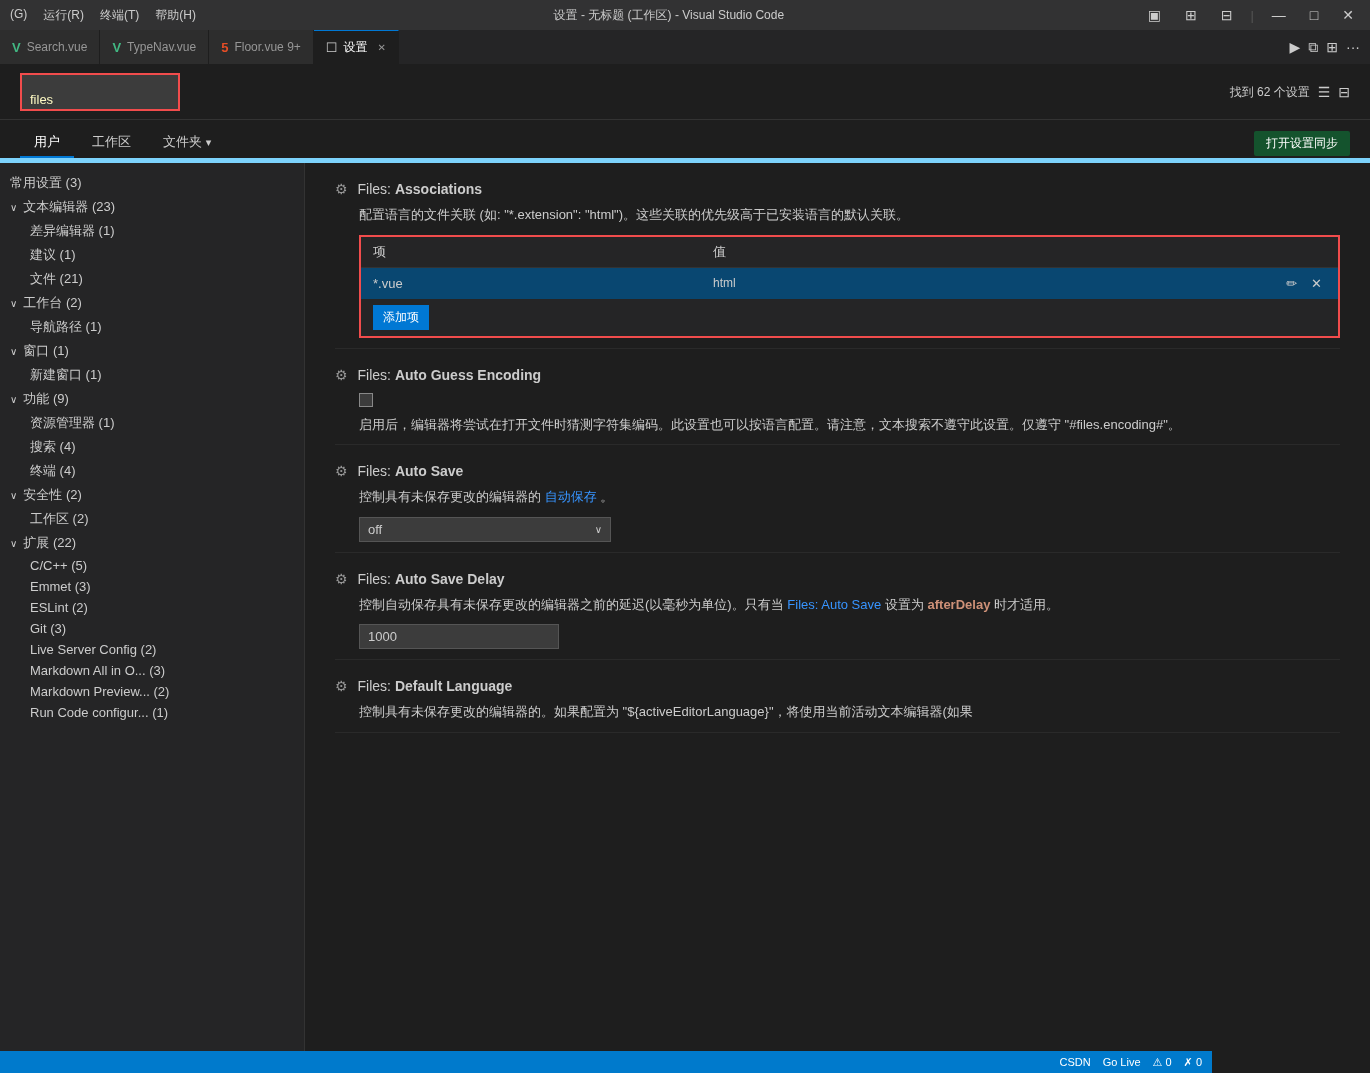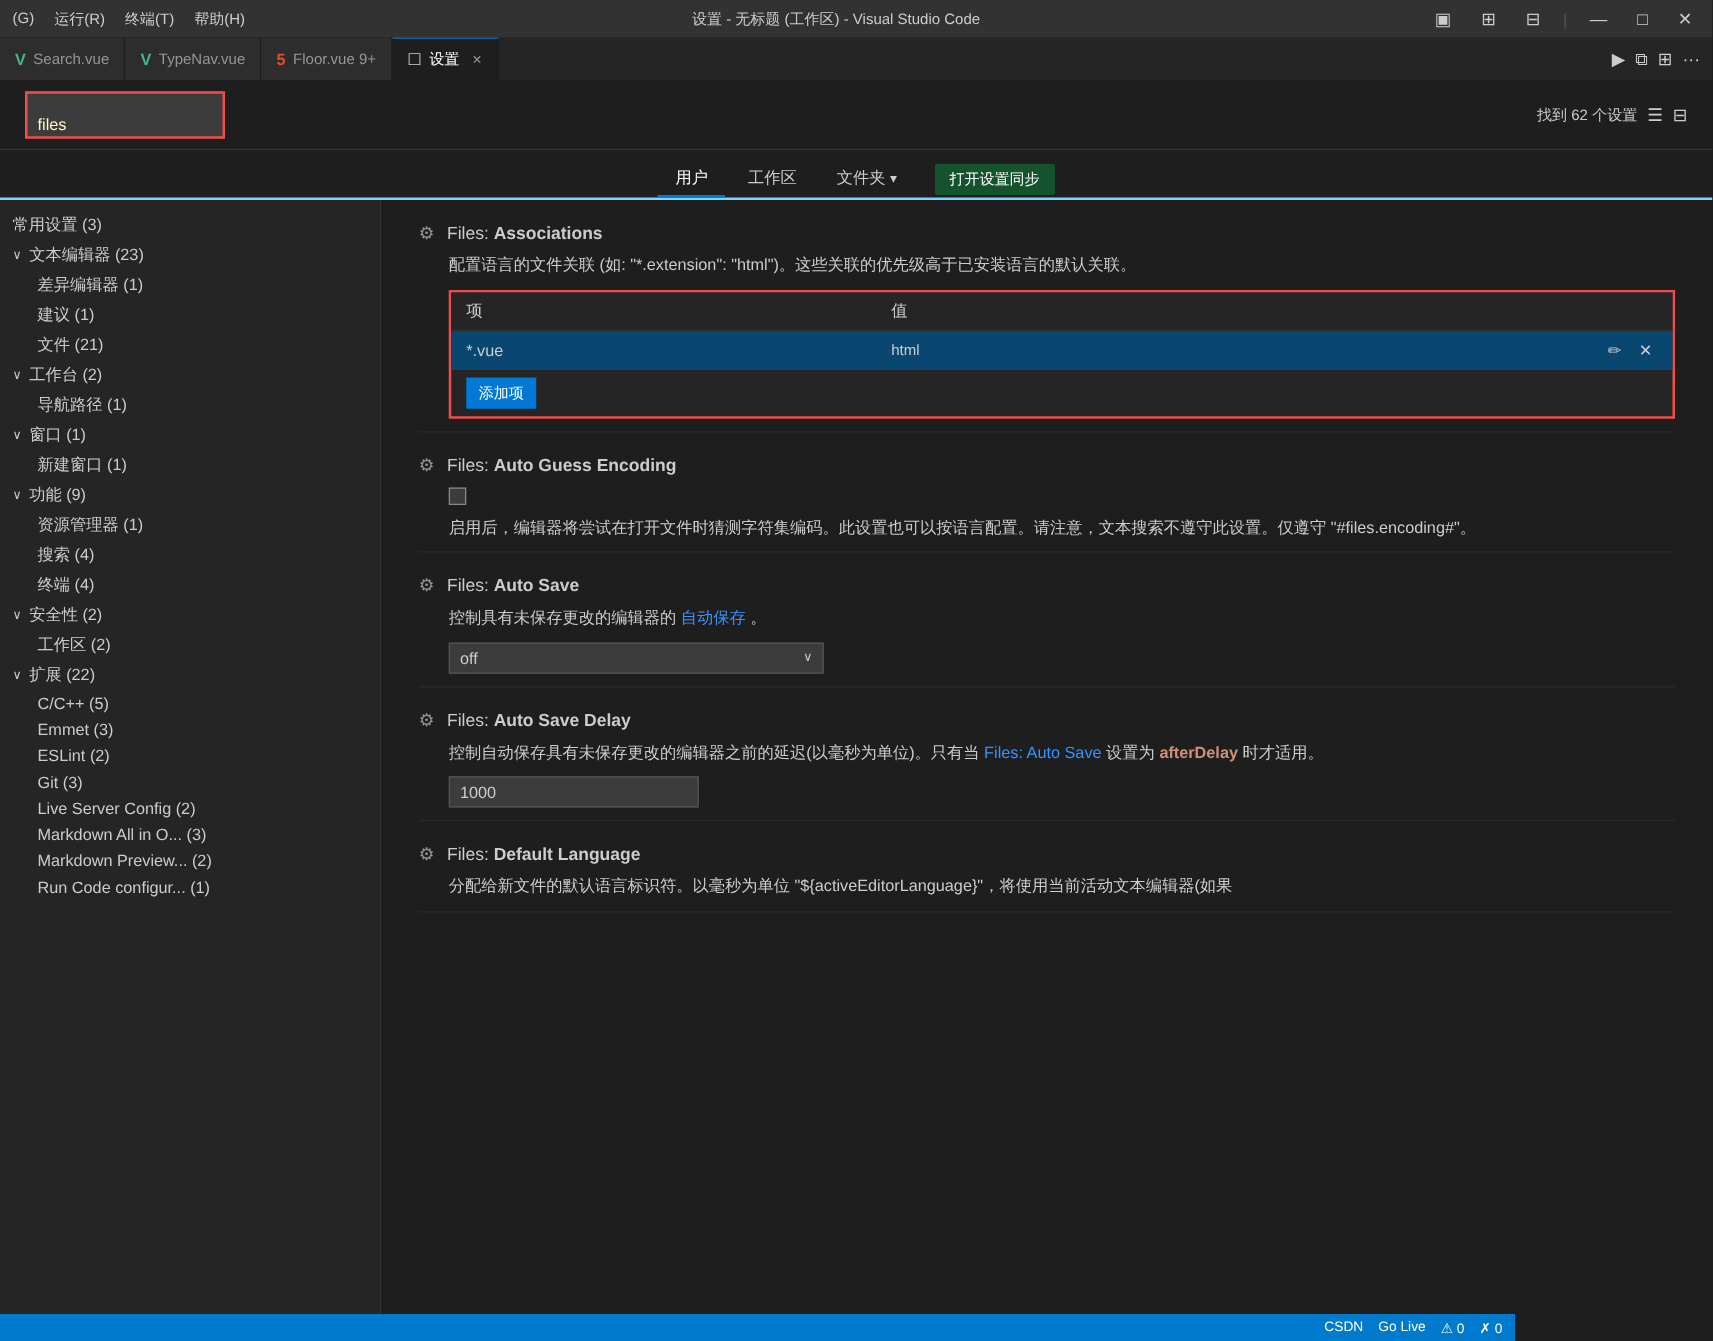--- a/index.html
+++ b/index.html
@@ -86,23 +86,23 @@
       margin-top: 15px;
     }
     .search-result { color: #cccccc; font-size: 12px; display: flex; align-items: center; gap: 8px; }
 
     
     .settings-tabs {
       display: flex;
       align-items: center;
       padding: 8px 20px 0;
       background: #1e1e1e;
-      border-bottom: 2px solid #7dd3fc;
+      border-bottom: 5px solid #7dd3fc;
       gap: 16px;
-      justify-content: center;
+      justify-content: space-between;
     }
     .settings-tab-group { display: flex; gap: 4px; }
     .settings-tab {
       padding: 5px 14px;
       cursor: pointer;
       color: #cccccc;
       font-size: 13px;
       border-bottom: 2px solid transparent;
     }
     .settings-tab.active { border-bottom: 2px solid #0078d4; color: #fff; }
@@ -252,21 +252,21 @@
     
     .dropdown-row {
       margin: 10px 0 0 24px;
     }
     .dropdown-select {
       background: #3c3c3c;
       color: #cccccc;
       border: 1px solid #555;
       padding: 4px 8px;
       font-size: 13px;
-      width: 300px;
+      width: 252px;
       cursor: pointer;
       display: flex;
       align-items: center;
       justify-content: space-between;
     }
     .dropdown-chevron { color: #cccccc; font-size: 10px; }
 
     
     .number-input {
       margin: 10px 0 0 24px;
@@ -539,21 +539,21 @@
       </div>
     </div>
 
     <div class="setting-block">
       <div class="setting-header">
         <span class="setting-gear">⚙</span>
         <span class="setting-title">
           <span>Files: </span><strong>Default Language</strong>
         </span>
       </div>
-      <div class="setting-desc">分配给新文件的默认语言标识符。以毫秒为单位 "${activeEditorLanguage}"，将使用当前活动文本编辑器(如果</div>
+      <div class="setting-desc">控制具有未保存更改的编辑器的。如果配置为 "${activeEditorLanguage}"，将使用当前活动文本编辑器(如果</div>
     </div>
 
   </div>
 </div>
 
 <div class="statusbar">
   <div class="statusbar-right">
     <span>CSDN</span>
     <span>Go Live</span>
     <span>⚠ 0</span>

